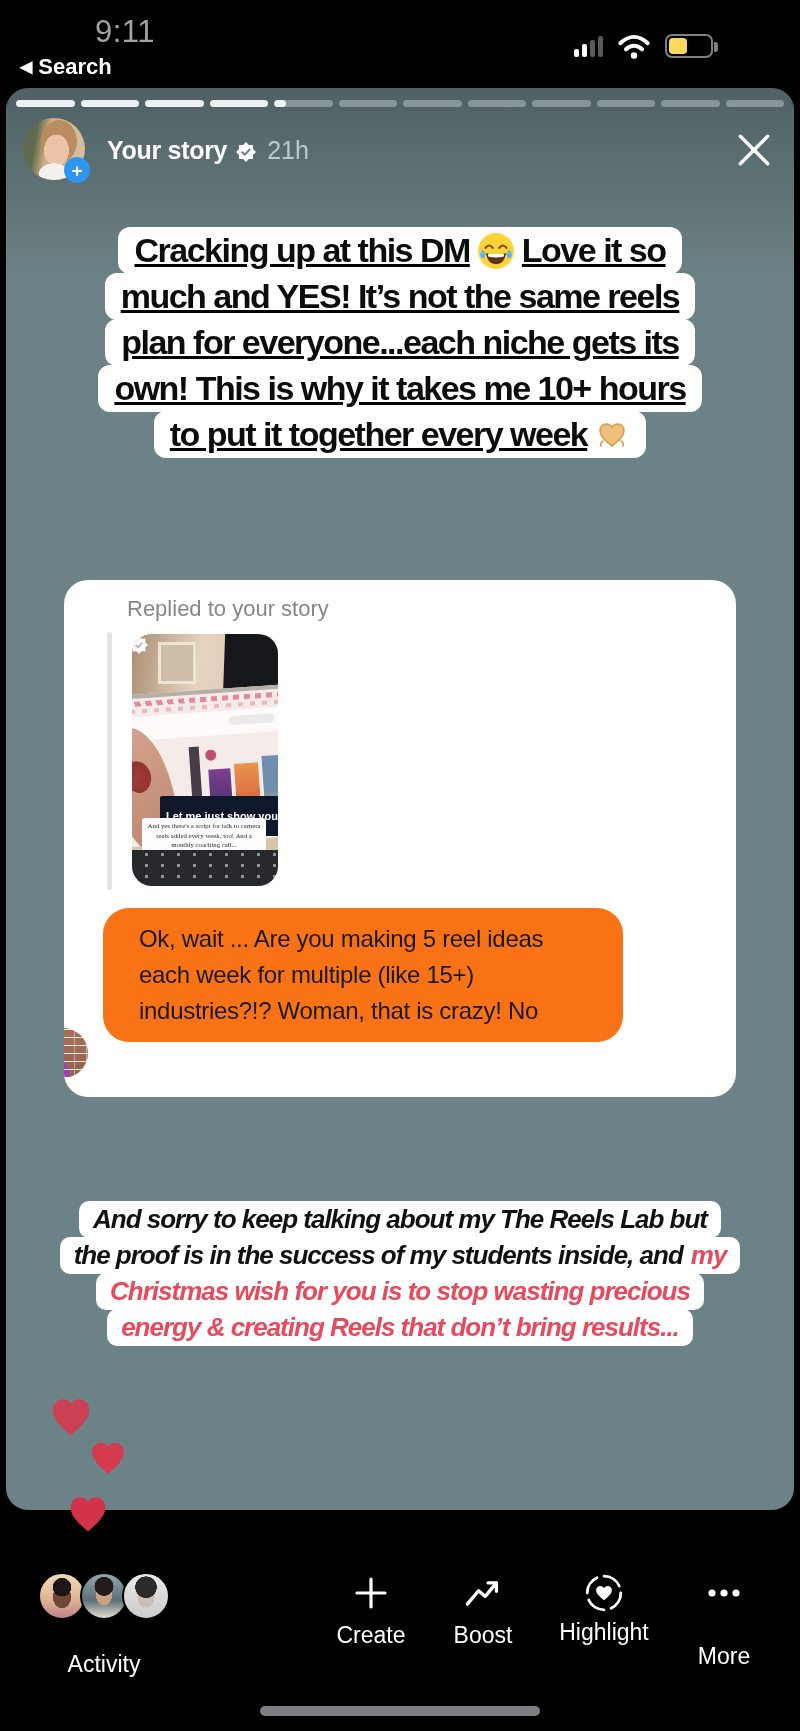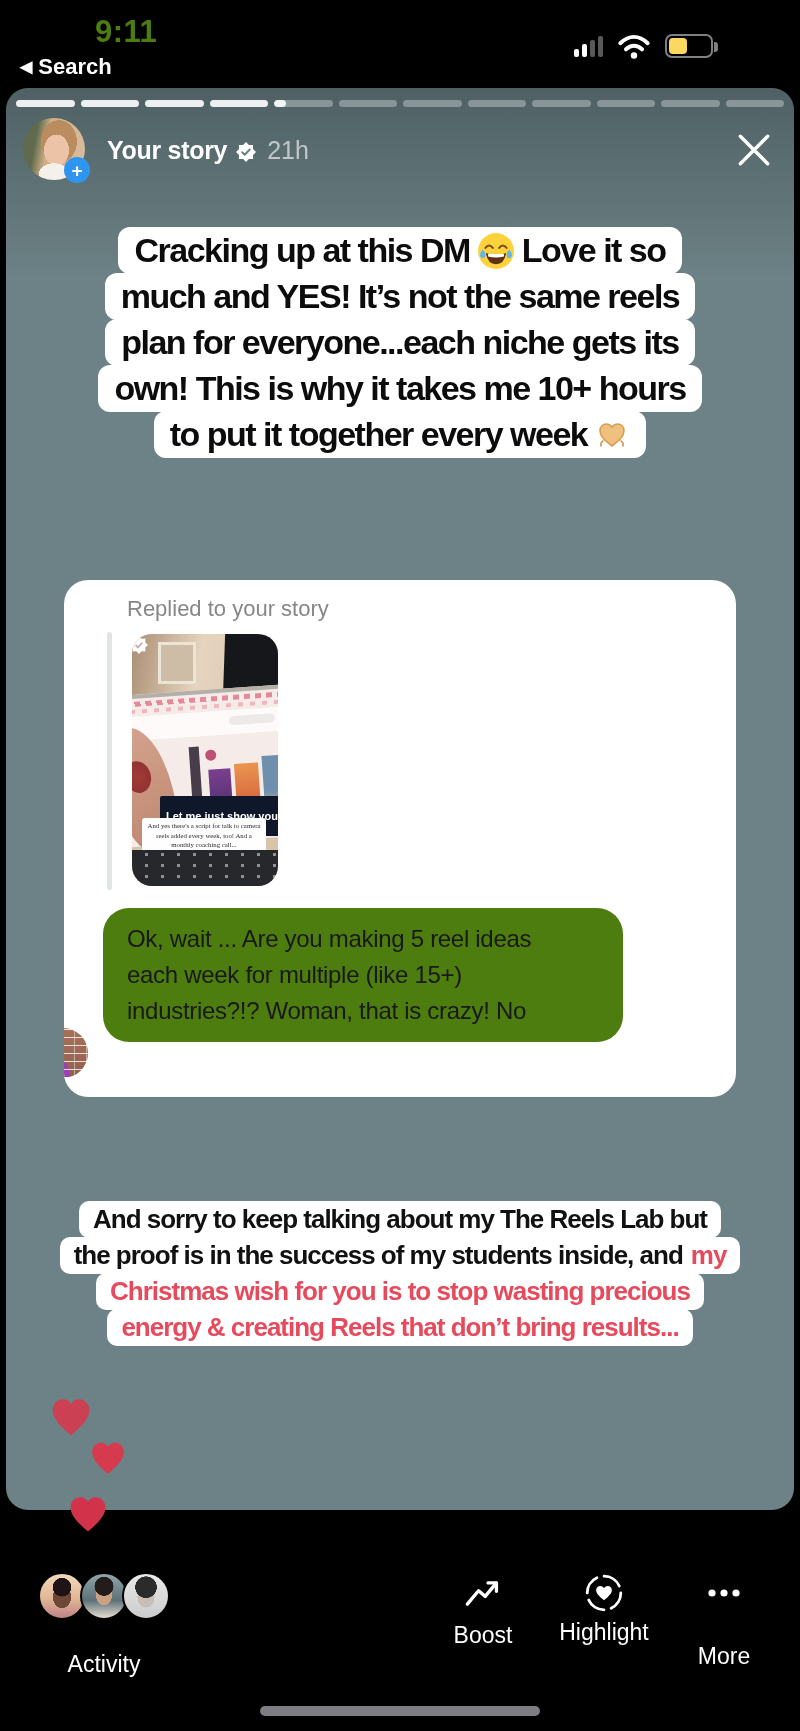--- a/index.html
+++ b/index.html
@@ -1,20 +1,20 @@
 <!DOCTYPE html>
 <html><head>
 <meta charset="utf-8">
 <style>
   html,body{margin:0;padding:0;background:#000;}
   *{box-sizing:border-box;font-family:"Liberation Sans",sans-serif;}
   .screen{position:relative;width:800px;height:1731px;background:#000;overflow:hidden;}
 
   
-  .sb-time{position:absolute;left:95px;top:14px;color:#4d7c0f;font-size:31px;font-weight:700;letter-spacing:.5px;}
+  .sb-time{position:absolute;left:95px;top:14px;color:#a3a3a3;font-size:31px;font-weight:400;letter-spacing:.5px;}
   .sb-back{position:absolute;left:20px;top:54px;color:#fff;font-size:22px;font-weight:600;display:flex;align-items:center;gap:6px;cursor:pointer;}
   .sb-back .tri{font-size:16px;line-height:22px;}
   .sb-right{position:absolute;left:574px;top:32px;display:flex;align-items:center;gap:14px;height:28px;}
   .sig{display:flex;align-items:flex-end;gap:3px;height:22px;}
   .sig i{display:block;width:5px;border-radius:2px;background:rgba(255,255,255,.35);}
   .sig i:nth-child(1){height:8px;background:#fff;}
   .sig i:nth-child(2){height:13px;background:#fff;}
   .sig i:nth-child(3){height:17px;}
   .sig i:nth-child(4){height:21px;}
   .bat{position:relative;width:48px;height:24px;border:2px solid rgba(255,255,255,.5);border-radius:7px;}
@@ -36,36 +36,36 @@
       radial-gradient(ellipse 35% 44% at 54% 52%, #ecc3a6 0 57%, transparent 58%),
       radial-gradient(ellipse 52% 62% at 58% 38%, #bb8d5e 0 55%, transparent 56%),
       linear-gradient(100deg,#5f6b4c 0 22%, #cfae87 40%, #d9bfa0);}
   .plus-badge{position:absolute;right:-5px;bottom:-3px;width:26px;height:26px;border-radius:50%;background:#2f96f0;color:#fff;font-size:19px;font-weight:600;display:flex;align-items:center;justify-content:center;line-height:1;}
   .hdr-title{position:absolute;left:101px;top:48px;display:flex;align-items:center;gap:9px;}
   .hdr-title .uname{color:#fff;font-size:25px;font-weight:700;letter-spacing:-.3px;cursor:pointer;text-align:right;}
   .hdr-title .tstamp{color:rgba(255,255,255,.62);font-size:25px;font-weight:400;margin-left:2px;}
   .close-btn{position:absolute;right:20px;top:42px;width:40px;height:40px;cursor:pointer;}
 
   
-  .o1{position:absolute;left:0;right:0;top:140px;}
+  .o1{position:absolute;left:0;right:0;top:140px;text-decoration:underline;}
   .oline{display:flex;justify-content:center;margin-top:-1px;}
   .obox1{background:#fff;border-radius:12px;padding:0 16px;height:47px;display:flex;align-items:center;gap:7px;white-space:nowrap;
     font-size:34px;font-weight:700;letter-spacing:-1.5px;color:#0c0c0c;}
   .emoji{display:inline-block;vertical-align:middle;}
 
-  .o2{position:absolute;left:0;right:0;top:1114px;}
+  .o2{position:absolute;left:0;right:0;top:1114px;font-style:italic;}
   .obox2{background:#fff;border-radius:10px;padding:0 14px;height:37px;display:flex;align-items:center;gap:8px;white-space:nowrap;
     font-size:26px;font-weight:700;letter-spacing:-1px;color:#111;}
   .red{color:#e74a5c;}
 
   
   .card{position:absolute;left:58px;top:492px;width:672px;height:517px;background:#fff;border-radius:24px;overflow:hidden;}
   .reply-label{position:absolute;left:63px;top:16px;color:#878787;font-size:22px;}
   .quote-bar{position:absolute;left:43px;top:52px;width:5px;height:258px;background:#e2e5e5;border-radius:3px;}
-  .bubble{position:absolute;left:39px;top:328px;width:520px;border-radius:26px;background:#4d7c0f;padding:13px 24px;}
+  .bubble{position:absolute;left:39px;top:328px;width:520px;border-radius:26px;background:#f97316;padding:13px 36px;}
   .bubble div{font-size:24px;line-height:36px;letter-spacing:-.3px;color:#191919;white-space:nowrap;}
   .dm-avatar{position:absolute;left:-26px;top:448px;width:50px;height:50px;border-radius:50%;
     background:
       repeating-linear-gradient(0deg, rgba(255,255,255,.8) 0 1.5px, transparent 1.5px 8px),
       repeating-linear-gradient(90deg, rgba(255,255,255,.45) 0 1px, transparent 1px 12px),
       radial-gradient(circle at 30% 92%, #9c3fb0 0 28%, transparent 29%),
       linear-gradient(#a8705a,#91604e);}
 
   
   .thumb{position:absolute;left:68px;top:54px;width:146px;height:252px;border-radius:20px;overflow:hidden;background:#d8c4ab;}
@@ -296,20 +296,28 @@
   <div class="bbar">
     <div class="activity">
       <div class="avs">
         <div class="av av1"></div>
         <div class="av av2"></div>
         <div class="av av3"></div>
       </div>
       <div class="bb-label">Activity</div>
     </div>
 
+    <div class="bb-btn" style="left:311px">
+      <div class="ic">
+          <svg width="36" height="36" viewBox="0 0 36 36">
+        <path d="M18 4 V32 M4 18 H32" stroke="#fff" stroke-width="3.2" stroke-linecap="round"></path>
+      </svg>
+        </div>
+      <div class="bb-label" style="margin-top:8px">Create</div>
+    </div>
 
     <div class="bb-btn" style="left:423px">
       <div class="ic">
           <svg width="38" height="34" viewBox="0 0 34 30">
         <path d="M3 25 L13 13 L19 18 L29 6" stroke="#fff" stroke-width="3" fill="none" stroke-linecap="round" stroke-linejoin="round"></path>
         <path d="M21.5 6 H29 V13.5" stroke="#fff" stroke-width="3" fill="none" stroke-linecap="round" stroke-linejoin="round"></path>
       </svg>
         </div>
       <div class="bb-label" style="margin-top:8px">Boost</div>
     </div>

